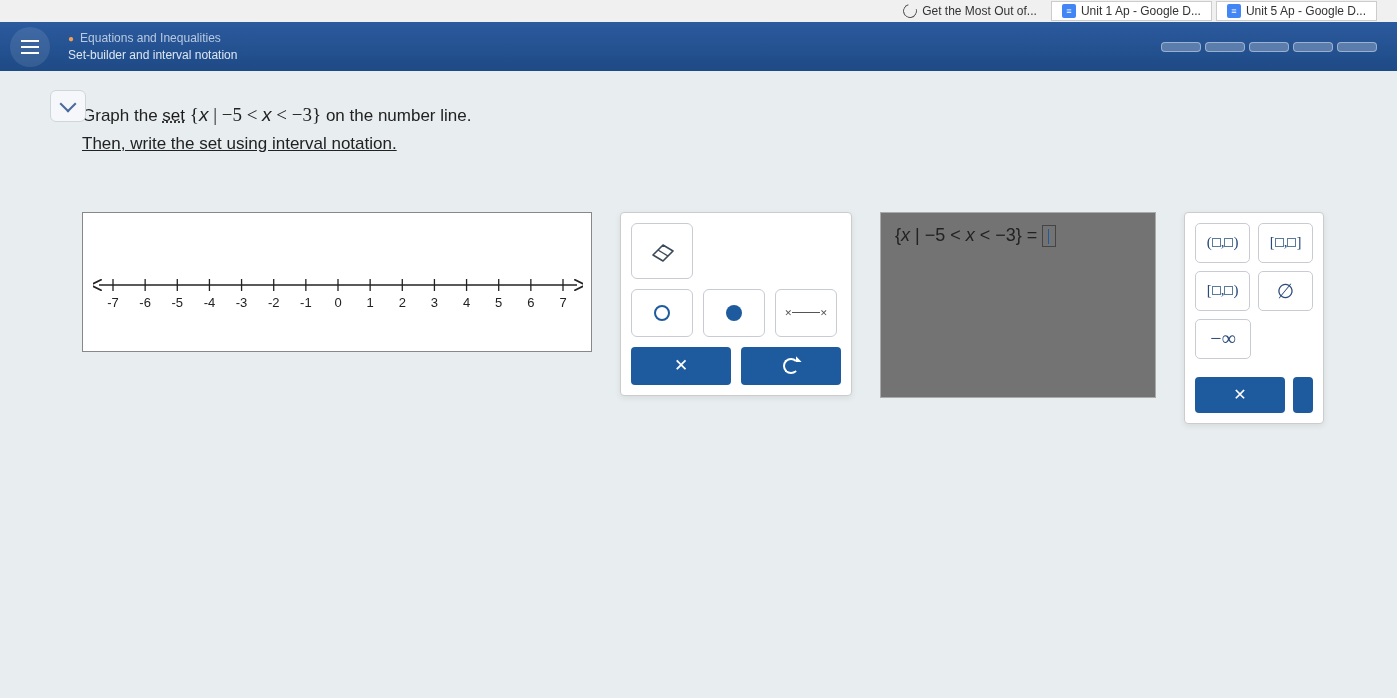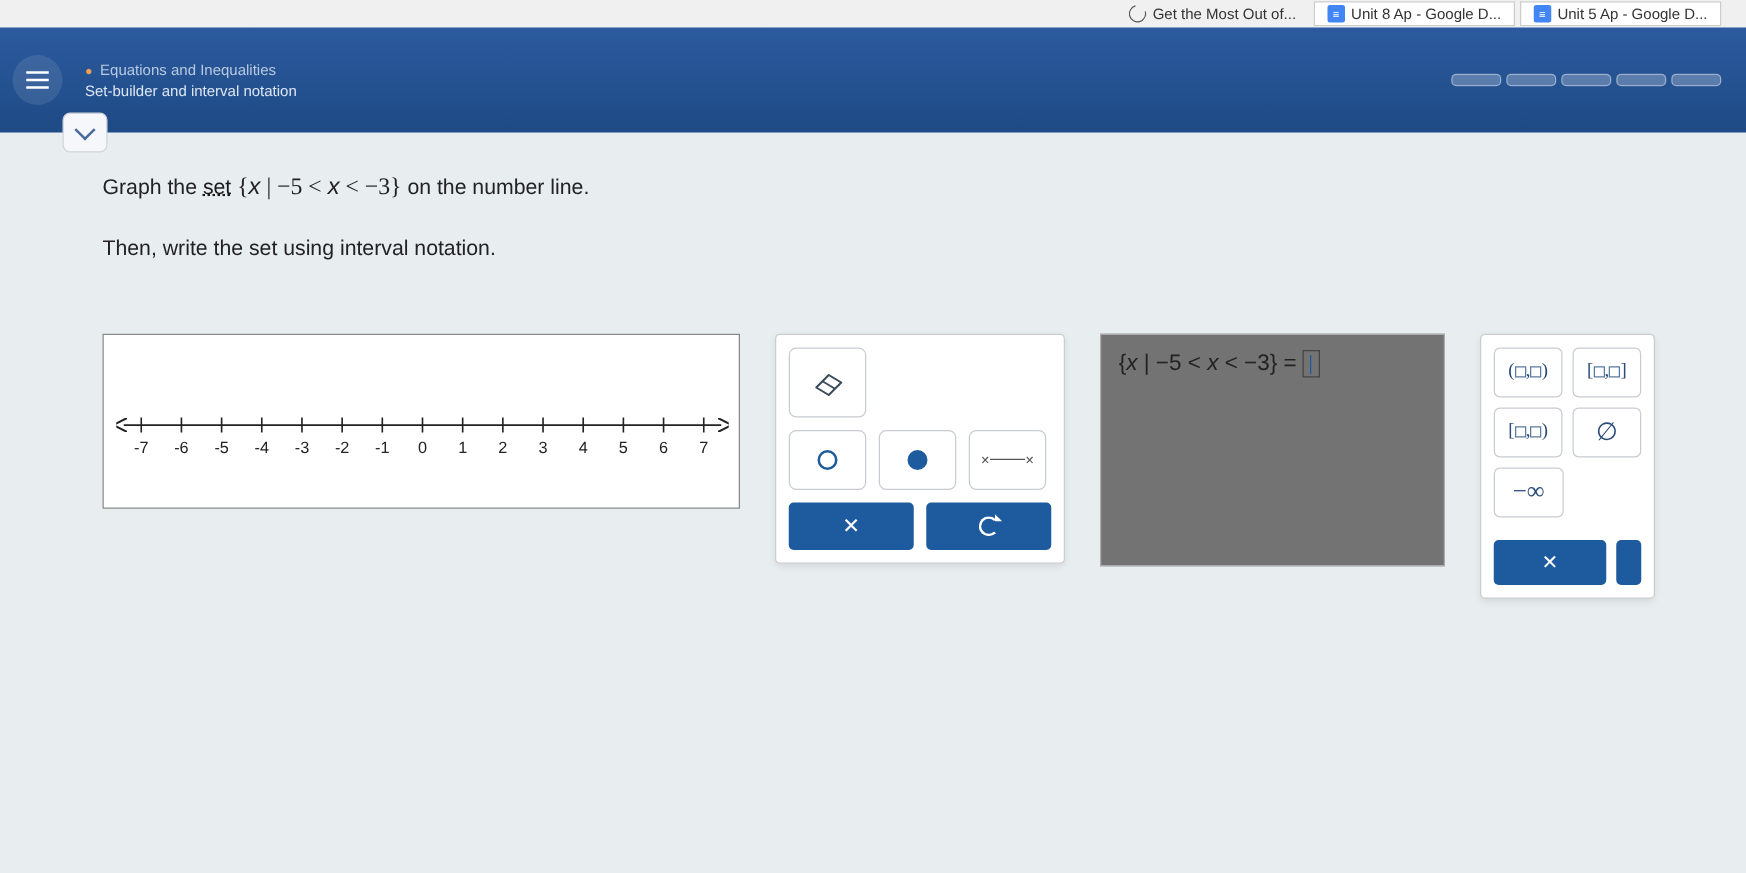--- a/index.html
+++ b/index.html
@@ -6,41 +6,41 @@
 body { background:#e8edf0; width:1397px; height:698px; overflow:hidden; position:relative; }
 
 
 .browser-tabs { height:22px; background:#f0f0f0; display:flex; align-items:center; justify-content:flex-end; padding-right:20px; gap:4px; font-size:12px; color:#333; }
 .browser-tab { display:flex; align-items:flex-end; gap:5px; padding:2px 10px; background:#fff; border:1px solid #ccc; }
 .browser-tab .doc-icon { width:14px; height:14px; background:#4285f4; border-radius:2px; display:inline-flex; align-items:center; justify-content:center; color:#fff; font-size:9px; font-weight:bold; }
 .browser-tab.plain { background:transparent; border:none; }
 .refresh-mini { width:14px; height:14px; border:1.5px solid #555; border-radius:50%; border-top-color:transparent; transform:rotate(30deg); }
 
 
-.header { background:linear-gradient(180deg,#2b5a9e 0%,#1e4a85 100%); height:84px; display:flex; align-items:center; padding:0 18px 0 10px; position:relative; }
+.header { background:linear-gradient(180deg,#2b5a9e 0%,#1e4a85 100%); height:49px; display:flex; align-items:center; padding:0 18px 0 10px; position:relative; }
 .menu-icon { width:40px; height:40px; background:rgba(255,255,255,0.1); border-radius:50%; display:flex; flex-direction:column; justify-content:center; align-items:center; gap:4px; margin-right:18px; }
 .menu-icon span { width:18px; height:2px; background:#fff; }
 .header-text { color:#fff; }
 .header-cat { font-size:12px; color:#b8c9e0; margin-bottom:3px; }
 .header-cat::before { content:"●"; color:#f0a050; margin-right:6px; font-size:10px; }
 .header-title { font-size:12px; color:#dce6f2; }
 .progress-bars { position:absolute; right:20px; top:50%; transform:translateY(-50%); display:flex; gap:4px; }
 .progress-bars > span { width:40px; height:10px; background:rgba(255,255,255,0.25); border-radius:4px; border:1px solid rgba(255,255,255,0.4); }
 
 
 .chevron-btn { position:absolute; left:50px; top:90px; width:36px; height:32px; background:#f5f7fa; border:1px solid #d0d5db; border-radius:6px; display:flex; align-items:center; justify-content:center; }
 .chevron-down { width:12px; height:12px; border-left:2px solid #4a6a9e; border-bottom:2px solid #4a6a9e; transform:rotate(-45deg); margin-top:-4px; }
 
 
 .content { padding:30px 48px 0 82px; }
-.prompt { font-size:17px; color:#222; line-height:1.5; margin-bottom:24px; }
+.prompt { font-size:17px; color:#222; line-height:1.5; margin-bottom:4px; }
 .prompt .set-link { text-decoration:underline dotted; color:#1a1a1a; }
 .prompt .math { font-family:'Times New Roman',serif; font-size:19px; }
 .prompt .math i { font-style:italic; }
-.prompt2 { font-size:17px; color:#222; }
+.prompt2 { font-size:17px; color:#222;text-decoration:underline; }
 
 .workarea { display:flex; gap:28px; margin-top:58px; align-items:flex-start; }
 
 
 .numline-panel { width:510px; height:140px; border:1px solid #888; background:#fff; position:relative; }
 .numline-svg { position:absolute; left:10px; right:10px; top:58px; }
 
 
 .tools-panel { width:232px; background:#fff; border:1px solid #ccc; border-radius:4px; padding:10px; position:relative; box-shadow:0 2px 6px rgba(0,0,0,0.08); }
 .tool-row { display:flex; gap:10px; margin-bottom:10px; }
@@ -75,21 +75,21 @@
 </head>
 <body>
 
 <div class="browser-tabs">
   <div class="browser-tab plain">
     <span class="refresh-mini"></span>
     <span>Get the Most Out of...</span>
   </div>
   <div class="browser-tab">
     <span class="doc-icon">≡</span>
-    <span>Unit 8 Ap - Google D...</span>
+    <span>Unit 1 Ap - Google D...</span>
   </div>
   <div class="browser-tab">
     <span class="doc-icon">≡</span>
     <span>Unit 5 Ap - Google D...</span>
   </div>
 </div>
 
 <div class="header">
   <div class="menu-icon">
       <span></span>

